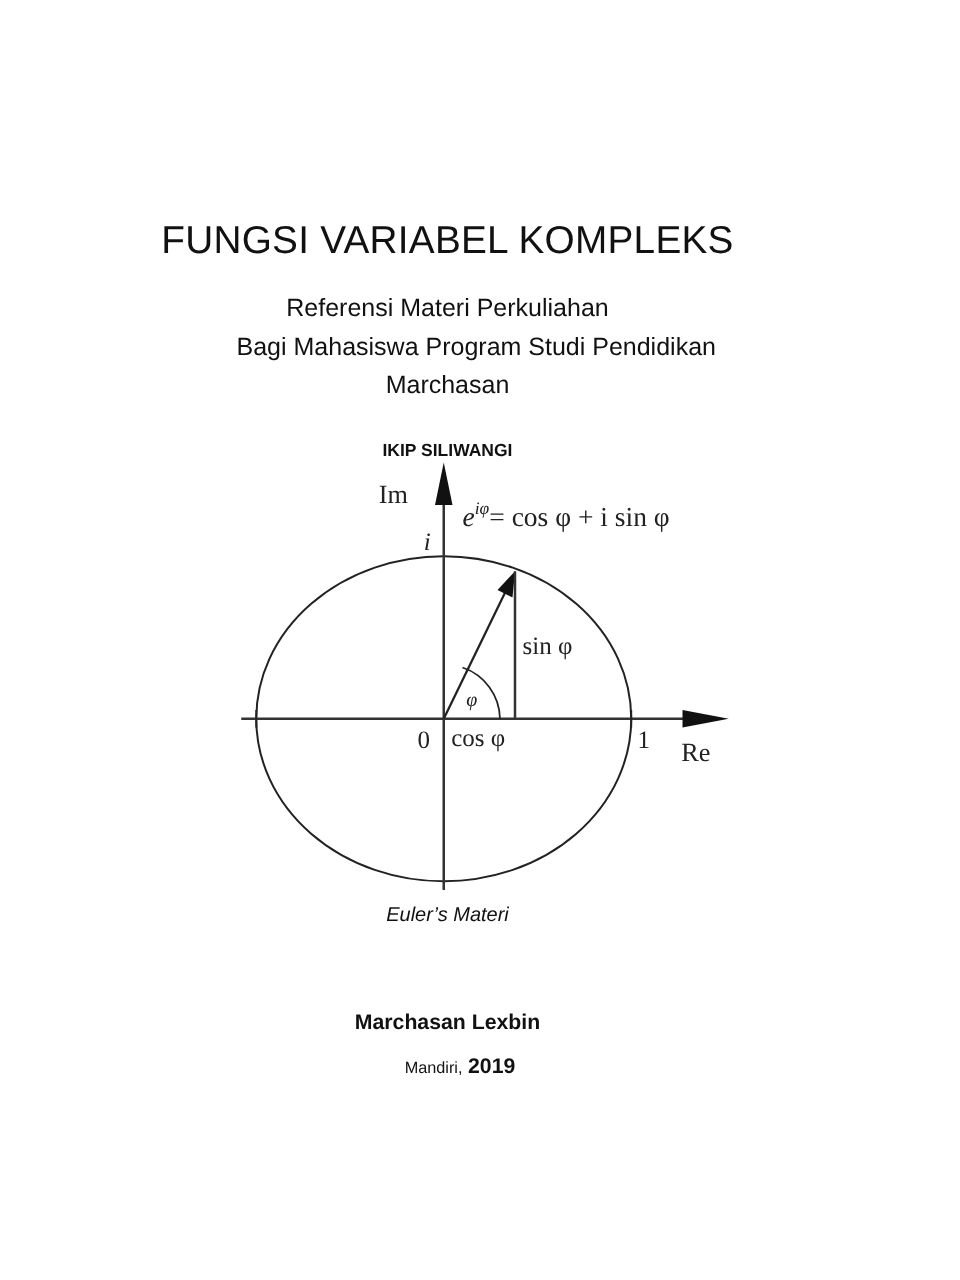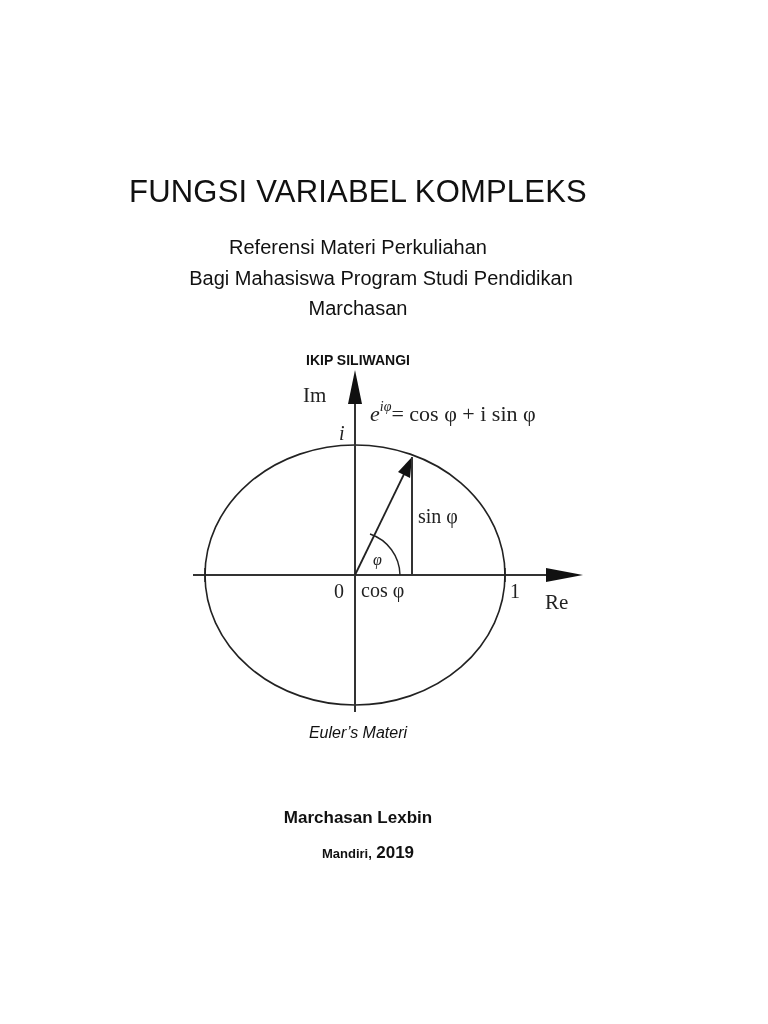--- a/index.html
+++ b/index.html
@@ -7,21 +7,21 @@
   .center { position:absolute; left:0; width:716px; text-align:center; }
   .title { top:174px; font-size:31px; letter-spacing:0.2px; }
   .sub { font-size:20px; }
   .s1 { top:236px; }
   .s2 { top:267px;margin-left:23px; }
   .s3 { top:297px; }
   .inst { top:328px; font-size:14px; font-weight:bold;margin-top:24px; }
   .caption { top:724px; font-size:16px; font-style:italic; }
   .author { top:808px; font-size:17px; font-weight:bold; }
   .pub { top:843px; }
-  .pub .place { font-size:13px; font-weight:bold;margin-left:20px; }
+  .pub .place { font-size:13px; font-weight:normal;margin-left:20px; }
   .pub .year { font-size:17px; font-weight:bold;text-align:right; }
   svg.fig { position:absolute; left:0; top:0; }
   .serif { font-family:"Liberation Serif", "DejaVu Serif", serif; }
 </style>
 </head>
 <body>
 
 <div class="center title">FUNGSI VARIABEL KOMPLEKS</div>
 <div class="center sub s1">Referensi Materi Perkuliahan</div>
 <div class="center sub s2">Bagi Mahasiswa Program Studi Pendidikan</div>

